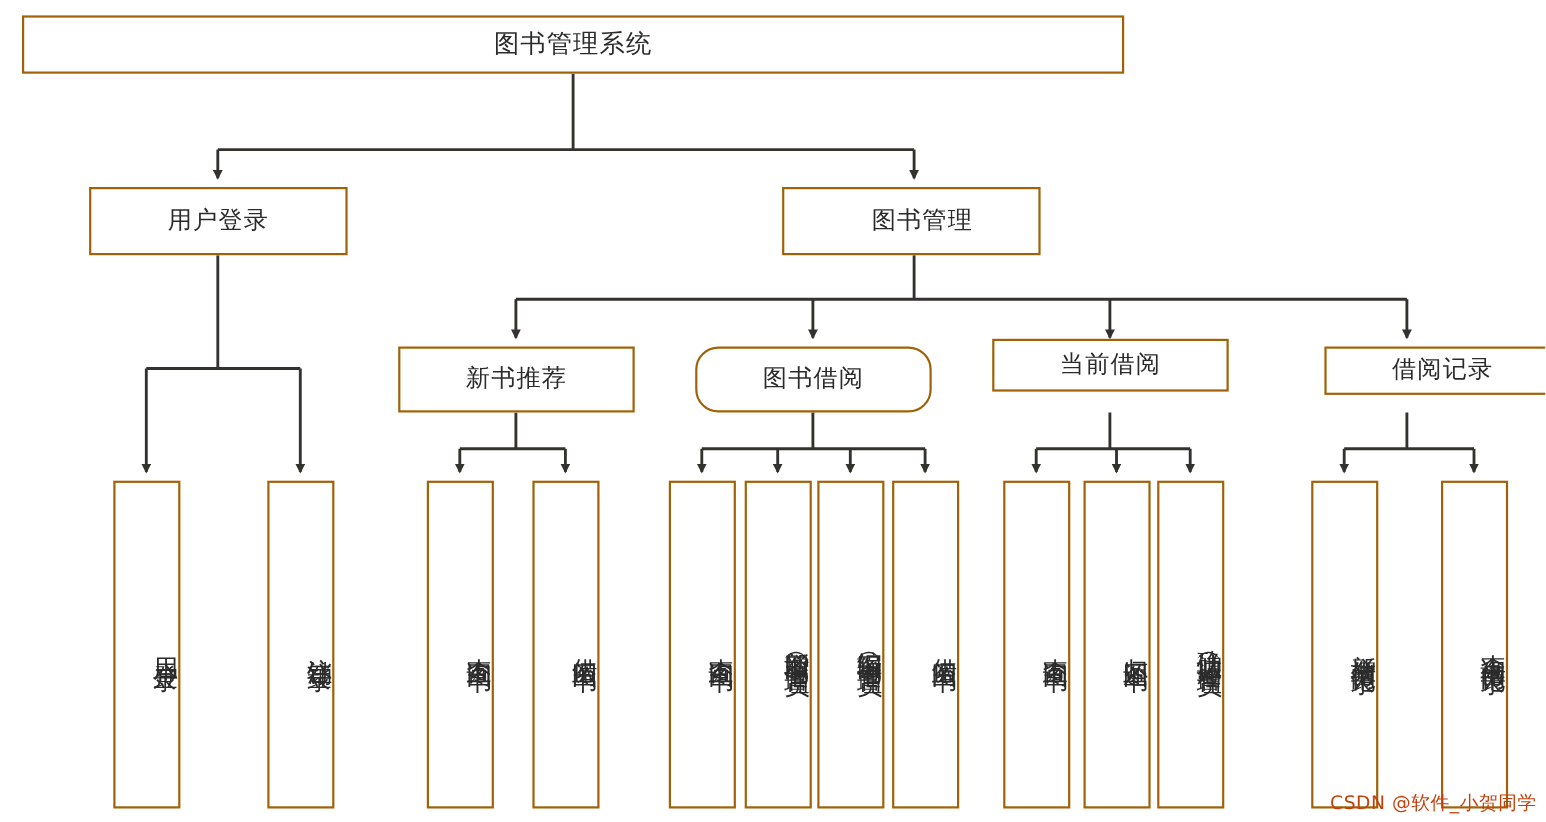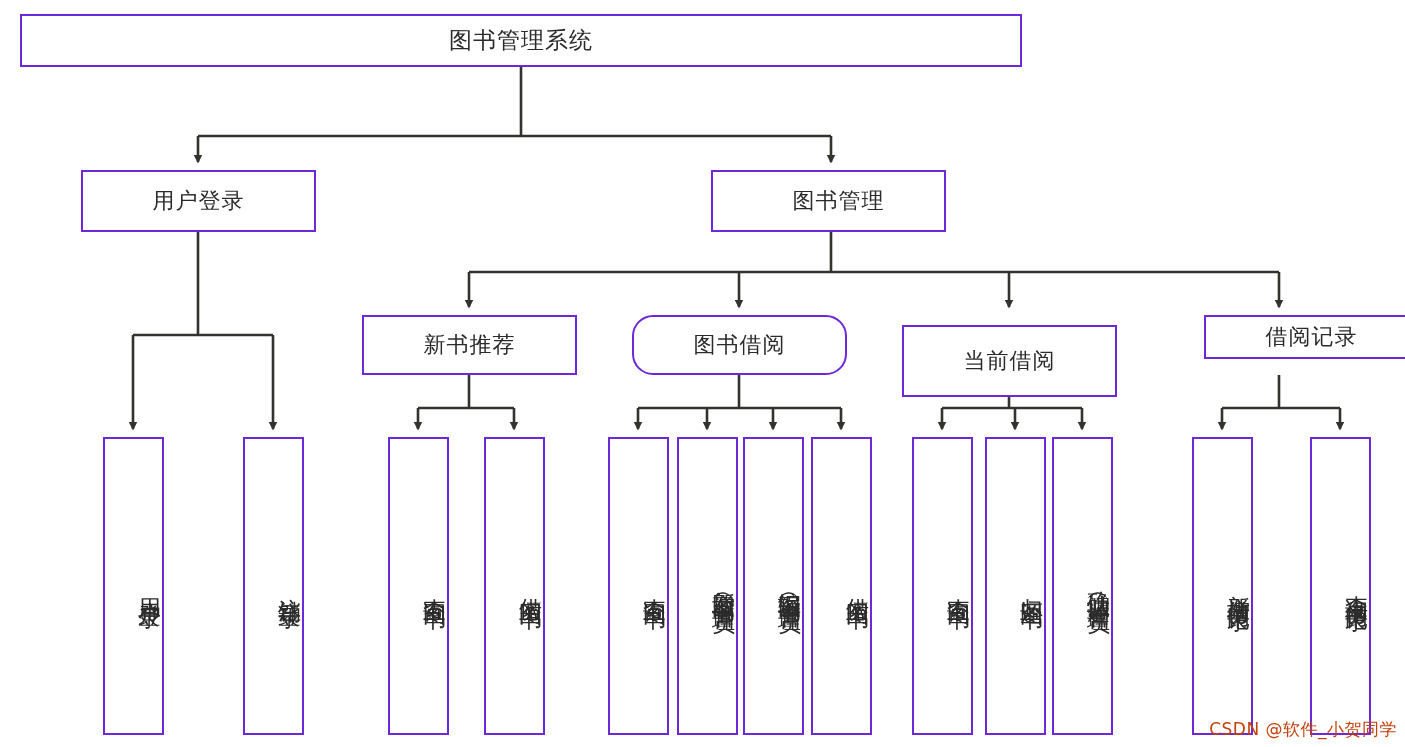--- a/index.html
+++ b/index.html
@@ -22,21 +22,21 @@
     position: absolute;
     left: 0;
     top: 0;
     width: 1405px;
     height: 747px;
   }
   .node-box {
     position: absolute;
     box-sizing: border-box;
     background: #ffffff;
-    border: 2px solid #6d28d9;
+    border: 2px solid #a16207;
     display: flex;
     align-items: center;
     justify-content: center;
     color: #2b2b2b;
     letter-spacing: 1px;
   }
   .node-h {
     font-size: 22px;
     line-height: 1.1;
     white-space: nowrap;
@@ -153,21 +153,21 @@
   <div class="node-box node-h" id="n-l2-1" style="left: 711px; top: 170px; width: 235px; height: 62px; padding-left: 20px;">
     <span>图书管理</span>
   </div>
 
   <div class="node-box node-h" id="n-l3-0" style="left: 362px; top: 315px; width: 215px; height: 60px;">
     <span>新书推荐</span>
   </div>
   <div class="node-box node-h" id="n-l3-1" style="left: 632px; top: 315px; width: 215px; height: 60px; border-radius: 21px;">
     <span>图书借阅</span>
   </div>
-  <div class="node-box node-h" id="n-l3-2" style="left: 902px; top: 325px; width: 215px; height: 72px;">
+  <div class="node-box node-h" id="n-l3-2" style="left: 902px; top: 308px; width: 215px; height: 48px;">
     <span>当前借阅</span>
   </div>
   <div class="node-box node-h" id="n-l3-3" style="left: 1204px; top: 315px; width: 215px; height: 44px; align-items: center;">
     <span>借阅记录</span>
   </div>
 
   <div class="node-box node-v" id="n-leaf-0" style="left: 103px; top: 437px; width: 61px; height: 298px;">
     <span class="vtext">用户登录</span>
   </div>
   <div class="node-box node-v" id="n-leaf-1" style="left: 243px; top: 437px; width: 61px; height: 298px;">

